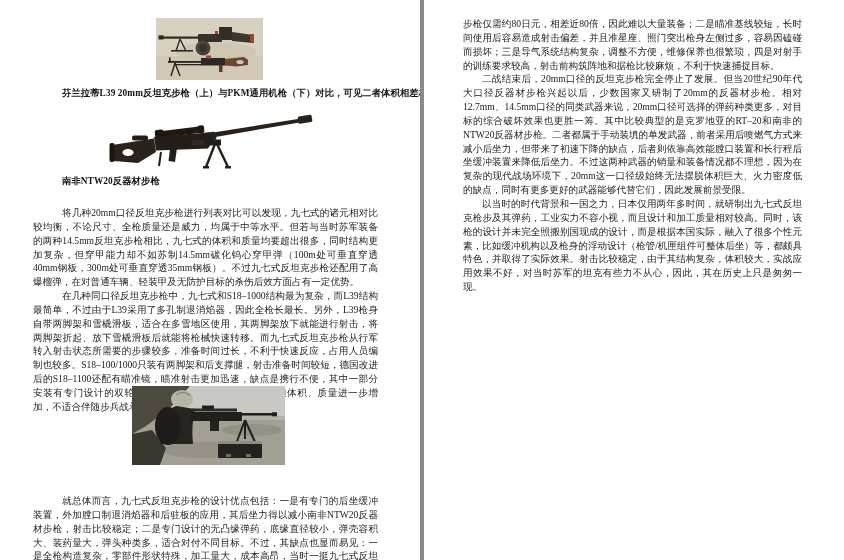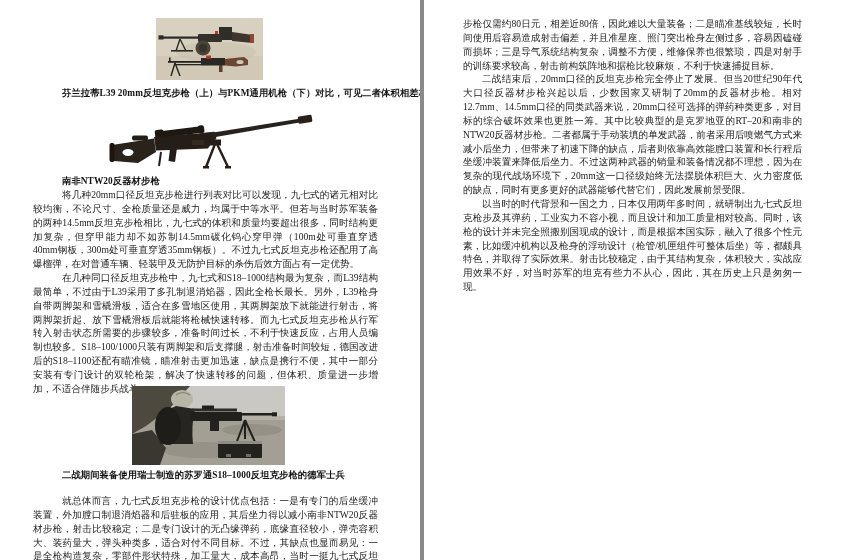--- a/index.html
+++ b/index.html
@@ -104,21 +104,21 @@
         <path d="M111,38 L102,61 M113,38 L124,61" stroke="#251e18" stroke-width="2.4" fill="none"></path>
         <rect x="99" y="60" width="6" height="2.5" fill="#251e18"></rect>
         <rect x="121" y="60" width="6" height="2.5" fill="#251e18"></rect>
 
         <path d="M57,46 L55,60" stroke="#251e18" stroke-width="2" fill="none"></path>
       </g>
     </svg>
   </div>
   <div class="caption" style="left:62px;top:163px;text-align:right;">南非NTW20反器材步枪</div>
 
-  <div class="text-block" style="left:33px;top:176px;width:345px;">
+  <div class="text-block" style="left:33px;top:194px;width:345px;">
     <p>将几种20mm口径反坦克步枪进行列表对比可以发现，九七式的诸元相对比较均衡，不论尺寸、全枪质量还是威力，均属于中等水平。但若与当时苏军装备的两种14.5mm反坦克步枪相比，九七式的体积和质量均要超出很多，同时结构更加复杂，但穿甲能力却不如苏制14.5mm碳化钨心穿甲弹（100m处可垂直穿透40mm钢板，300m处可垂直穿透35mm钢板）。不过九七式反坦克步枪还配用了高爆榴弹，在对普通车辆、轻装甲及无防护目标的杀伤后效方面占有一定优势。</p>
     <p>在几种同口径反坦克步枪中，九七式和S18–1000结构最为复杂，而L39结构最简单，不过由于L39采用了多孔制退消焰器，因此全枪长最长。另外，L39枪身自带两脚架和雪橇滑板，适合在多雪地区使用，其两脚架放下就能进行射击，将两脚架折起、放下雪橇滑板后就能将枪械快速转移。而九七式反坦克步枪从行军转入射击状态所需要的步骤较多，准备时间过长，不利于快速反应，占用人员编制也较多。S18–100/1000只装有两脚架和后支撑腿，射击准备时间较短，德国改进后的S18–1100还配有瞄准镜，瞄准射击更加迅速，缺点是携行不便，其中一部分安装有专门设计的双轮枪架，解决了快速转移的问题，但体积、质量进一步增加，不适合伴随步兵战斗。</p>
   </div>
 
   <div class="figure" style="left:132px;top:374px;width:153px;height:79px;">
     <svg width="153" height="79" viewBox="0 0 153 79">
       <rect width="153" height="79" fill="#c9c8c2"></rect>
       <rect y="30" width="153" height="6" fill="#b4b1a8"></rect>
       <rect y="34" width="153" height="45" fill="#a39f95"></rect>
       <ellipse cx="120" cy="44" rx="30" ry="6" fill="#908c81" opacity="0.7"></ellipse>
@@ -141,21 +141,20 @@
         <path d="M113,34 L104,58 M113,34 L123,56 M113,34 L113,53" stroke="#21201c" stroke-width="2" fill="none"></path>
       </g>
       <g>
         <rect x="86" y="55" width="44" height="17" rx="1" fill="#23221e"></rect>
         <rect x="86" y="55" width="44" height="3" fill="#8f8c82"></rect>
         <rect x="94" y="68" width="5" height="3" fill="#6f6c63"></rect>
         <rect x="114" y="68" width="5" height="3" fill="#6f6c63"></rect>
       </g>
     </svg>
   </div>
-  <div class="caption" style="left:62px;top:457px;">二战期间装备使用瑞士制造的苏罗通S18–1000反坦克步枪的德军士兵</div>
 
   <div class="text-block" style="left:33px;top:482px;width:345px;">
     <p>就总体而言，九七式反坦克步枪的设计优点包括：一是有专门的后坐缓冲装置，外加膛口制退消焰器和后驻板的应用，其后坐力得以减小南非NTW20反器材步枪，射击比较稳定；二是专门设计的无凸缘弹药，底缘直径较小，弹壳容积大、装药量大，弹头种类多，适合对付不同目标。不过，其缺点也显而易见：一是全枪构造复杂，零部件形状特殊，加工量大，成本高昂，当时一挺九七式反坦克步枪造价是6400日元，而三八式</p>
   </div>
 </div>
 
 <div id="gutter"></div>
 
 <div class="page" id="page-right">
   <div class="text-block" style="left:39px;top:5px;width:339px;">

